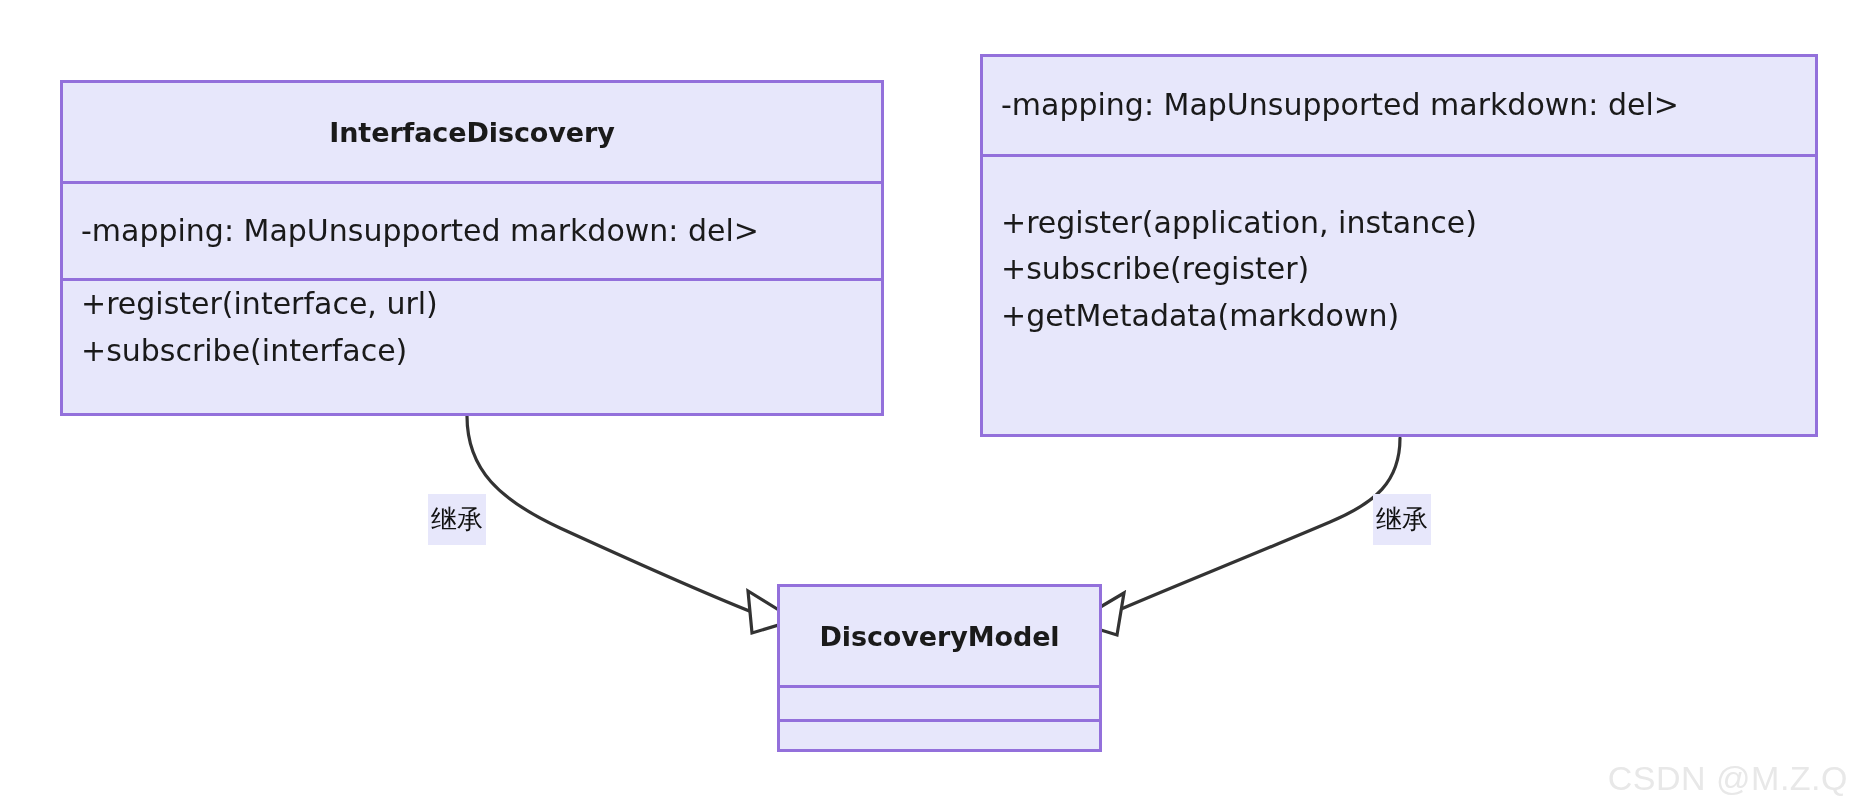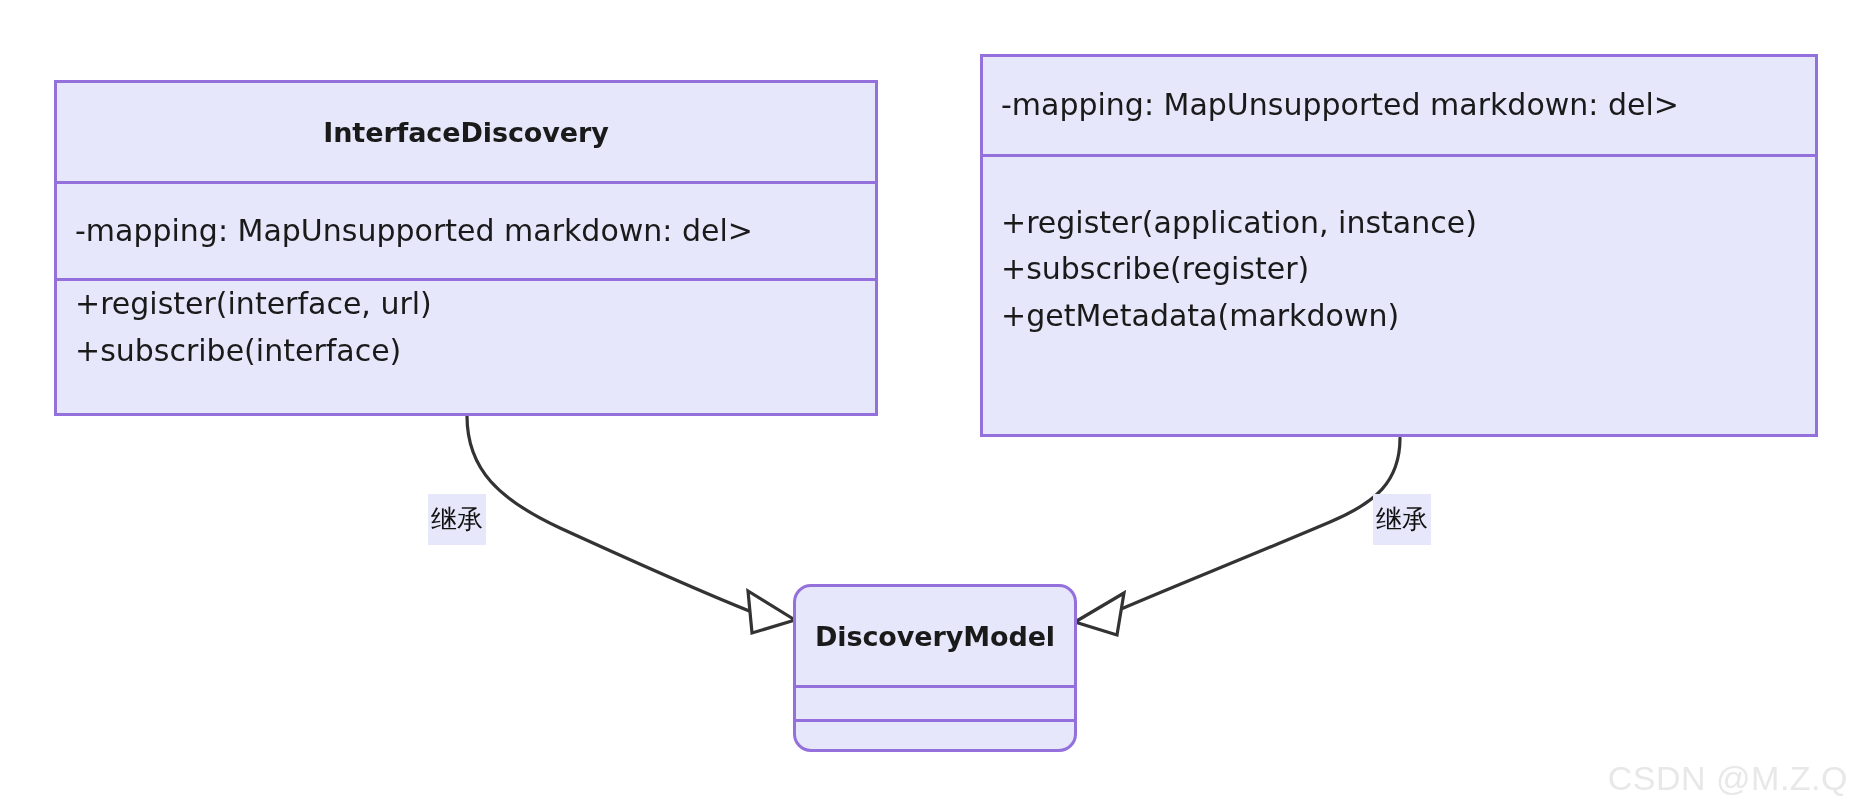--- a/index.html
+++ b/index.html
@@ -59,38 +59,38 @@
   }
   .uml-line {
     font-size: 30px;
     color: #1a1a1a;
     line-height: 1.55;
     white-space: pre;
   }
 
   
   #box-interface-discovery {
-    left: 54px;  top: 80px;
+    left: 60px;  top: 80px;
     width: 824px; height: 336px;
   }
   #box-interface-discovery .c-title      { height: 98px; }
   #box-interface-discovery .c-attributes { height: 97px; }
   #box-interface-discovery .c-methods    { height: 96px; }
 
   #box-application-discovery {
     left: 980px; top: 54px;
     width: 838px; height: 383px;
   }
   #box-application-discovery .c-title      { height: 96px; }
   #box-application-discovery .c-attributes { height: 97px; }
   #box-application-discovery .c-methods    { height: 228px; }
 
   #box-discovery-model {
-    left: 793px; top: 584px;
-    width: 284px; height: 168px; border-radius: 18px;
+    left: 777px; top: 584px;
+    width: 325px; height: 168px;
   }
   #box-discovery-model .c-title      { height: 98px; }
   #box-discovery-model .c-attributes { height: 34px; }
   #box-discovery-model .c-methods    { height: 30px; }
   #box-discovery-model .uml-title    { font-size: 27px; }
 
   
   .edge-label {
     position: absolute;
     background: #e7e7fb;

